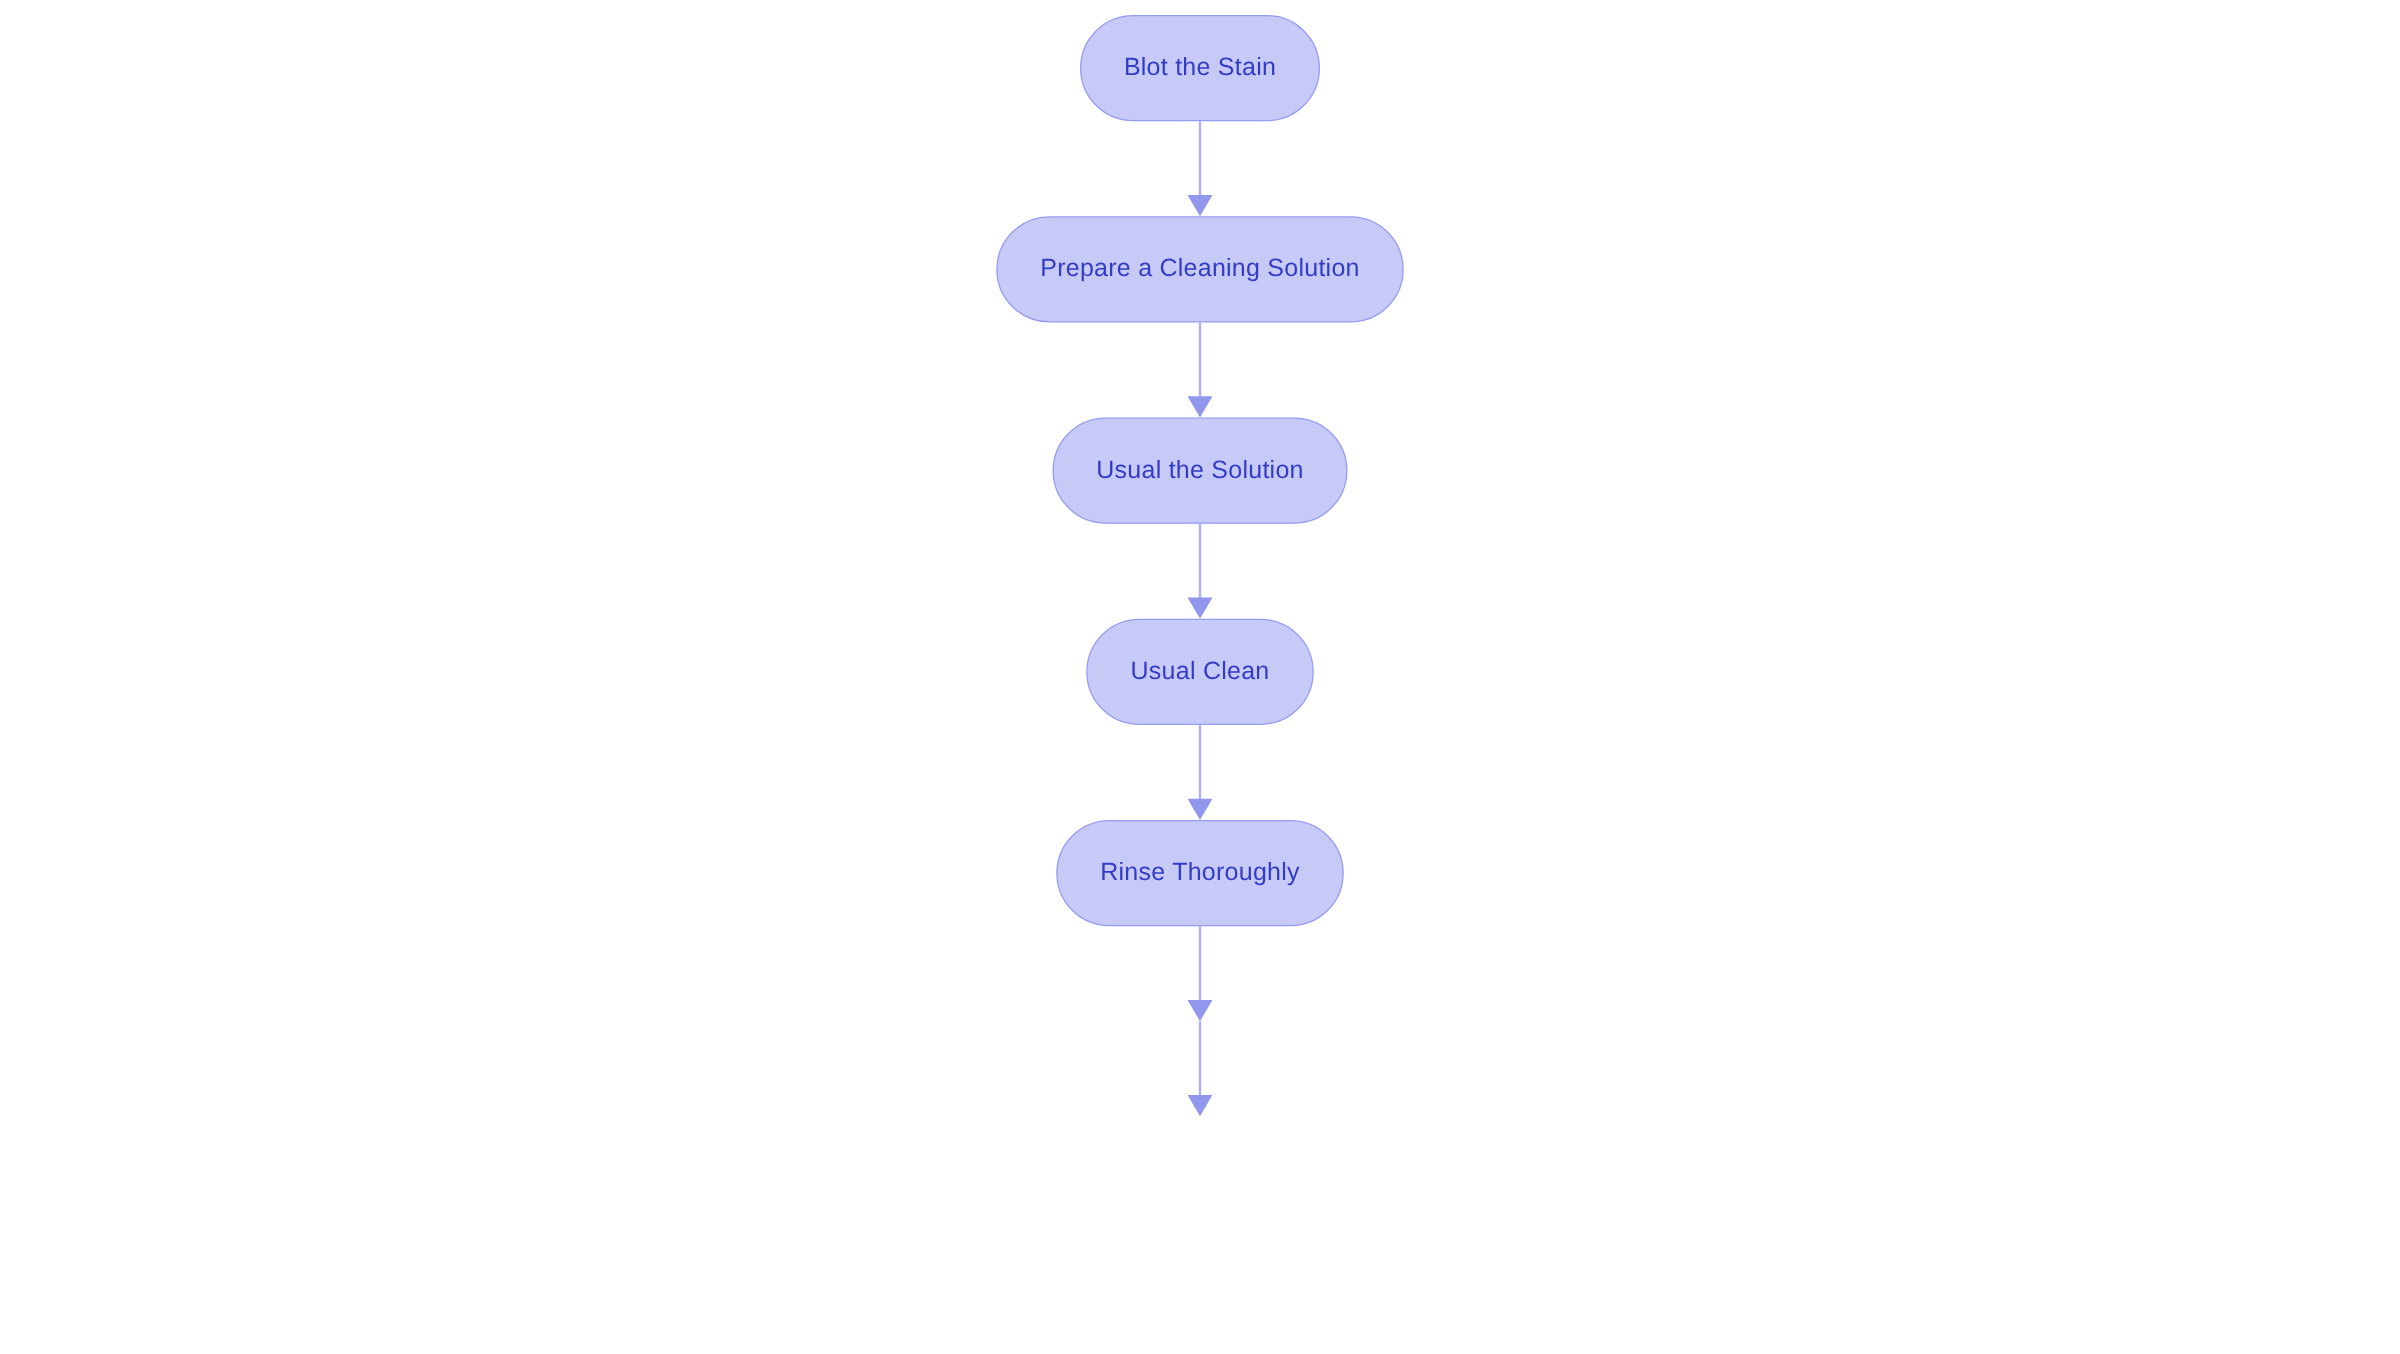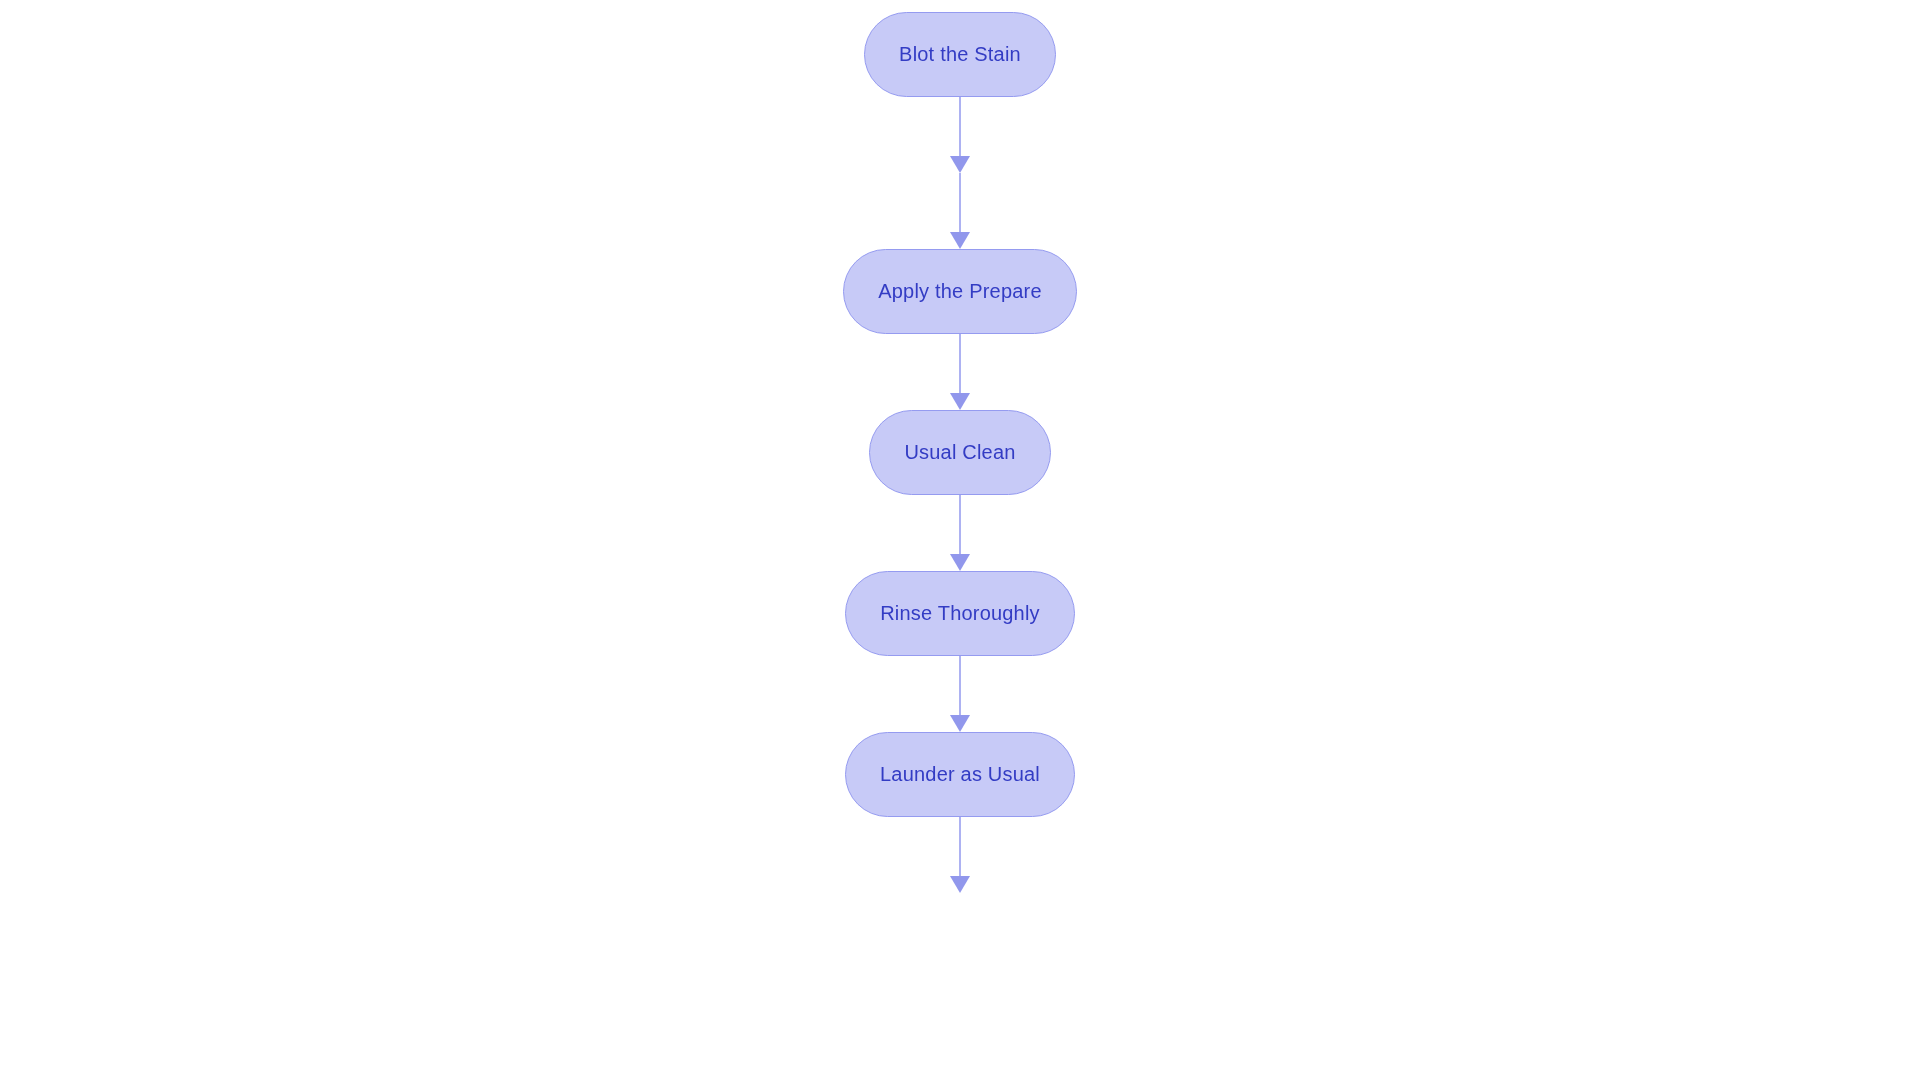--- a/index.html
+++ b/index.html
@@ -72,48 +72,48 @@
 
 <div class="canvas">
 
   <div class="node">Blot the Stain</div>
 
   <div class="connector">
     <div class="line"></div>
     <div class="head"></div>
   </div>
 
+  <div class="node">Prepare a Cleaning Solution</div>
 
   <div class="connector">
     <div class="line"></div>
     <div class="head"></div>
   </div>
 
-  <div class="node">Apply the Prepare</div>
+  <div class="node">Usual the Solution</div>
 
   <div class="connector">
     <div class="line"></div>
     <div class="head"></div>
   </div>
 
   <div class="node">Usual Clean</div>
 
   <div class="connector">
     <div class="line"></div>
     <div class="head"></div>
   </div>
 
   <div class="node">Rinse Thoroughly</div>
 
   <div class="connector">
     <div class="line"></div>
     <div class="head"></div>
   </div>
 
-  <div class="node">Launder as Usual</div>
 
   <div class="connector">
     <div class="line"></div>
     <div class="head"></div>
   </div>
 
 
 </div>
 
 </body></html>

